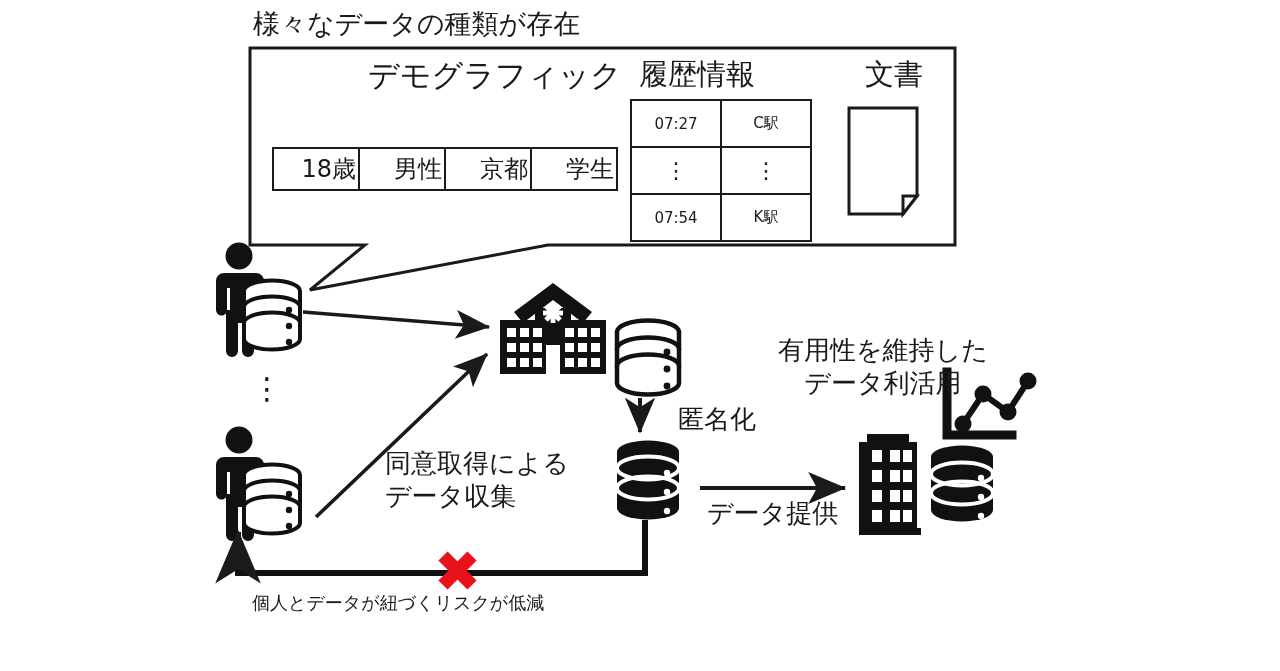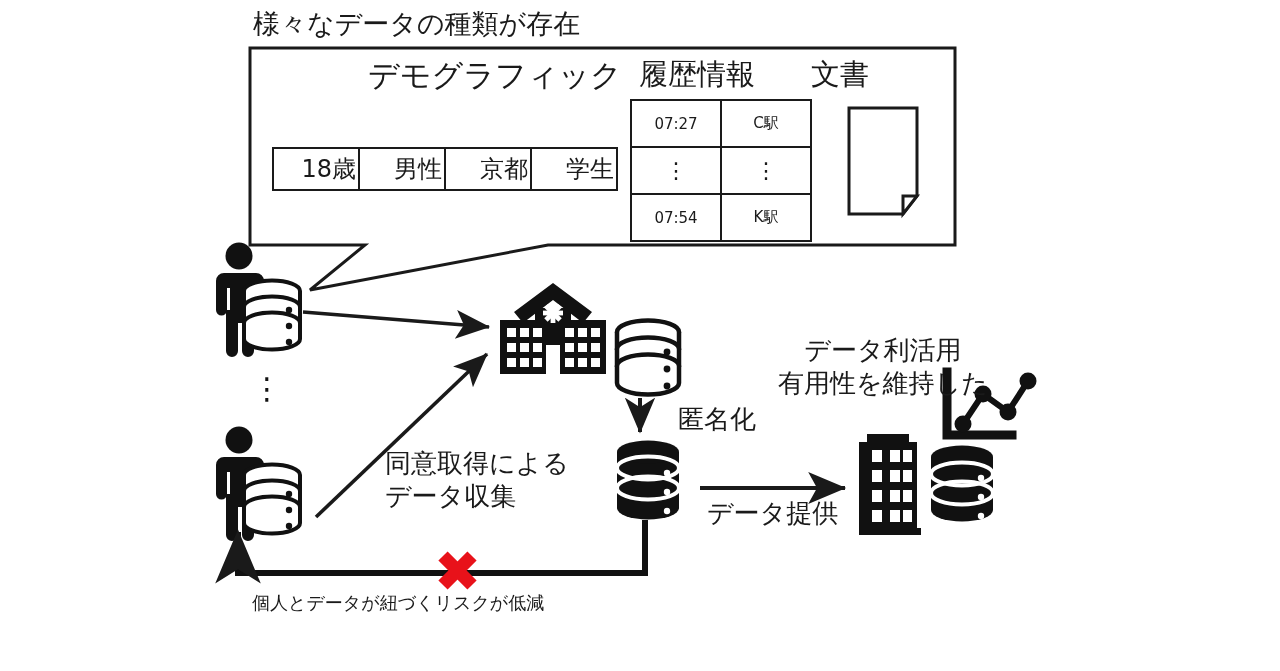--- a/index.html
+++ b/index.html
@@ -42,21 +42,21 @@
     left: 368px;
     top: 57px;
     font-size: 31px;
   }
   .hdr-history {
     left: 639px;
     top: 57px;
     font-size: 29px;
   }
   .hdr-document {
-    left: 811px;
+    left: 865px;
     top: 57px;
     font-size: 29px;
   }
   .label-consent {
     left: 385px;
     top: 447px;
     font-size: 26px;
     text-align: left;
     line-height: 1.28;
   }
@@ -338,19 +338,19 @@
   <div class="abs jp-text label-consent">
     <div>同意取得による</div>
     <div>データ収集</div>
   </div>
 
   <div class="abs jp-text label-anonymize">匿名化</div>
 
   <div class="abs jp-text label-provide">データ提供</div>
 
   <div class="abs jp-text label-utilize">
+    <div>有用性を維持した</div>
     <div>データ利活用</div>
-    <div>有用性を維持した</div>
   </div>
 
   <div class="abs jp-text label-bottom">個人とデータが紐づくリスクが低減</div>
 
 </div>
 
 </body></html>

